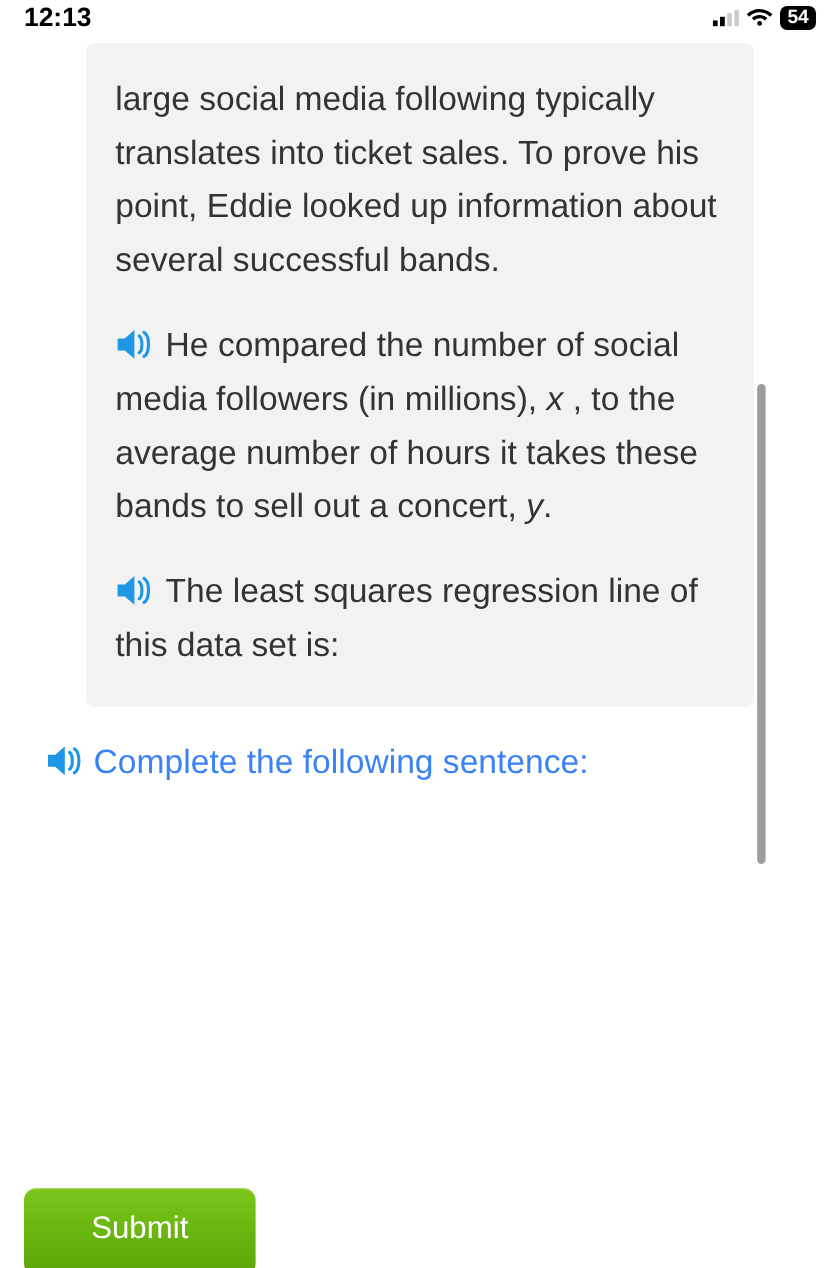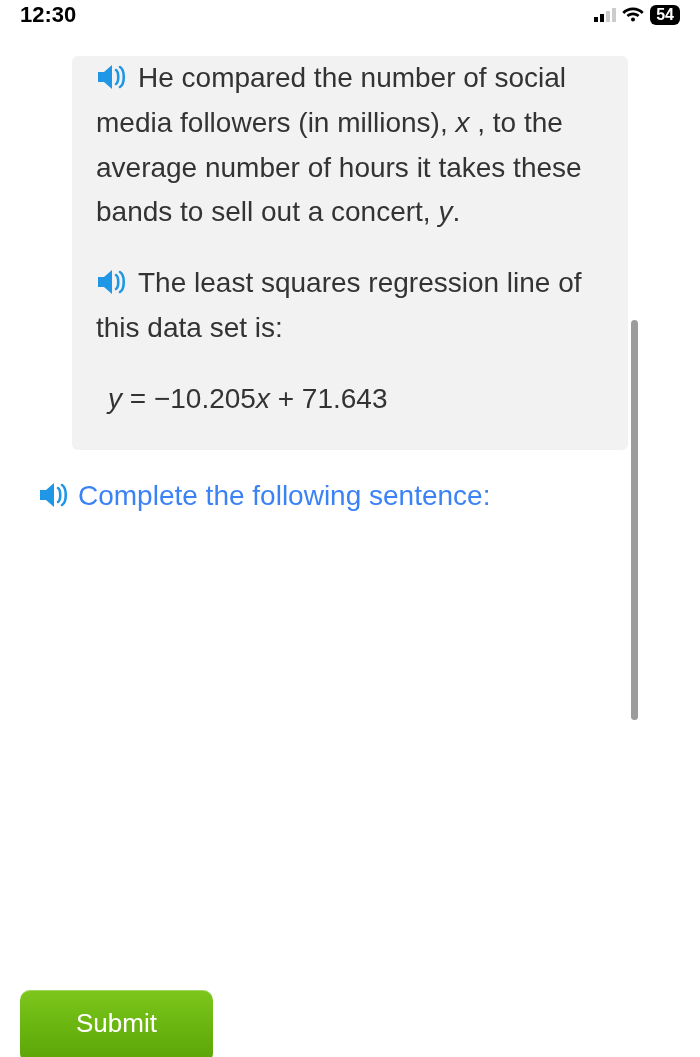--- a/index.html
+++ b/index.html
@@ -122,21 +122,21 @@
       height: 400px;
       background: #9c9c9c;
       border-radius: 4px;
     }
     .ivar { font-style: italic; }
   </style>
 </head>
 <body>
 
 <div class="status-bar">
-  <span>12:30</span>
+  <span>12:13</span>
   <div class="status-right">
     <span>
       <svg width="22" height="14" viewBox="0 0 22 14">
           <rect x="0" y="9" width="4" height="5" fill="#000"></rect>
           <rect x="6" y="6" width="4" height="8" fill="#000"></rect>
           <rect x="12" y="3" width="4" height="11" fill="#ccc"></rect>
           <rect x="18" y="0" width="4" height="14" fill="#ccc"></rect>
         </svg>
     </span>
     <span>
@@ -145,42 +145,42 @@
         </svg>
     </span>
     <span class="battery-badge">54</span>
   </div>
 </div>
 
 <div class="content">
 
   <div class="gray-card">
 
+    <div class="intro-clip">
+      <div class="intro-inner">large social media following typically translates into ticket sales. To prove his point, Eddie looked up information about several successful bands.</div>
+    </div>
 
     <div class="para">
       <span class="speaker">
         <svg width="32" height="28" viewBox="0 0 32 28">
             <path d="M2 9h6l8-7v24l-8-7H2z" fill="#1f97e6"></path>
             <path d="M20 7c3 2 3 12 0 14M24 4c5 3 5 17 0 20" stroke="#1f97e6" stroke-width="2.6" fill="none" stroke-linecap="round"></path>
           </svg>
       </span><span>He compared the number of social media followers (in millions), </span><span class="ivar">x</span><span> , to the average number of hours it takes these bands to sell out a concert, </span><span class="ivar">y</span><span>.</span>
     </div>
 
     <div class="para">
       <span class="speaker">
         <svg width="32" height="28" viewBox="0 0 32 28">
             <path d="M2 9h6l8-7v24l-8-7H2z" fill="#1f97e6"></path>
             <path d="M20 7c3 2 3 12 0 14M24 4c5 3 5 17 0 20" stroke="#1f97e6" stroke-width="2.6" fill="none" stroke-linecap="round"></path>
           </svg>
       </span><span>The least squares regression line of this data set is:</span>
     </div>
 
-    <div class="eq upright-parts">
-      <span class="var">y</span><span> = −10.205</span><span class="var">x</span><span> + 71.643</span>
-    </div>
 
   </div>
 
   <div class="prompt-line">
     <span class="speaker">
       <svg width="32" height="28" viewBox="0 0 32 28">
           <path d="M2 9h6l8-7v24l-8-7H2z" fill="#1f97e6"></path>
           <path d="M20 7c3 2 3 12 0 14M24 4c5 3 5 17 0 20" stroke="#1f97e6" stroke-width="2.6" fill="none" stroke-linecap="round"></path>
         </svg>
     </span><span>Complete the following sentence:</span>

